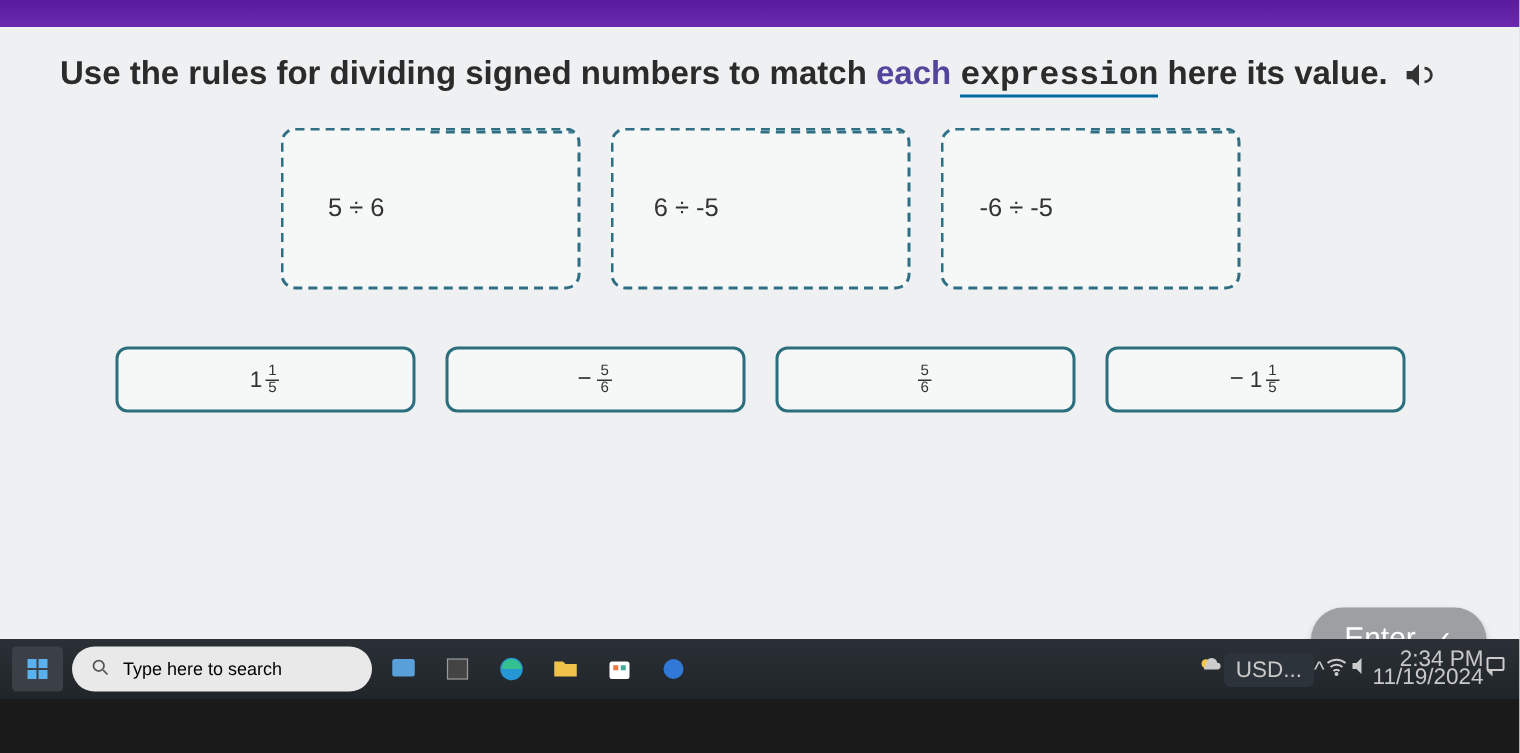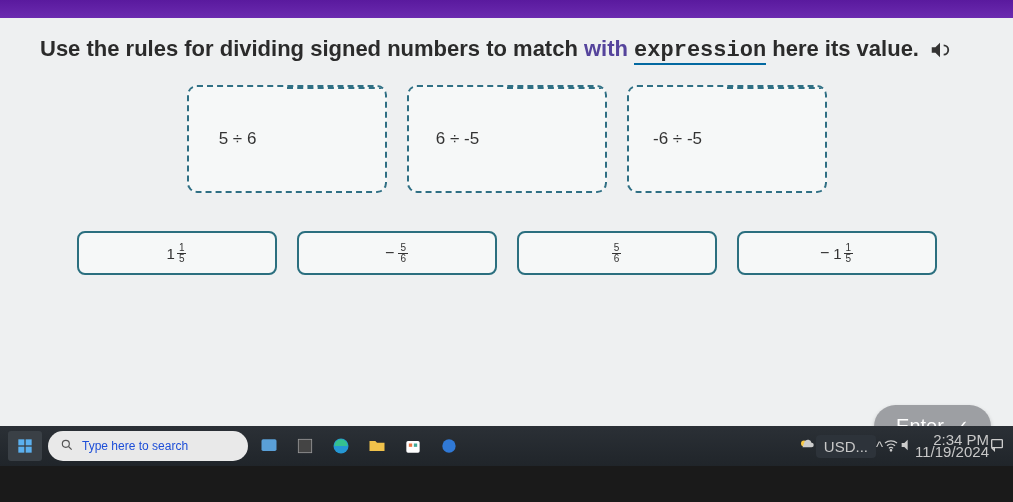--- a/index.html
+++ b/index.html
@@ -134,21 +134,21 @@
     border-radius:3px;
   }
   .start-btn svg { width:16px; height:16px; }
   .search-box {
     flex: 0 0 200px;
     height: 30px;
     background:#e9e9e9;
     border-radius: 18px;
     display:flex; align-items:center;
     padding: 0 12px;
-    color:#1d4ed8;
+    color:#000000;
     gap:8px;
   }
   .search-box svg { width:14px; height:14px; }
   .tb-icon {
     width:30px; height:30px;
     display:flex; align-items:center; justify-content:center;
     border-radius:4px;
   }
   .tb-icon svg { width:20px; height:20px; }
   .tb-spacer { flex:1; }
@@ -160,21 +160,21 @@
 </style>
 </head>
 <body>
 
 <div class="purple-bar"></div>
 
 <div class="content-area">
 
   <div class="instruction">
     <span>
-      <span>Use the rules for dividing signed numbers to match </span><span class="em-each">with </span><span class="em-exp">expression</span><span> here its value.</span>
+      <span>Use the rules for dividing signed numbers to match </span><span class="em-each">each </span><span class="em-exp">expression</span><span> here its value.</span>
     </span>
     <span class="audio-icon">
       <svg viewBox="0 0 24 24" fill="#333">
           <path d="M3 9v6h4l5 5V4L7 9H3z"></path>
           <path d="M16 7a5 5 0 010 10" stroke="#333" stroke-width="2" fill="none"></path>
         </svg>
     </span>
   </div>
 
   <div class="rows">

